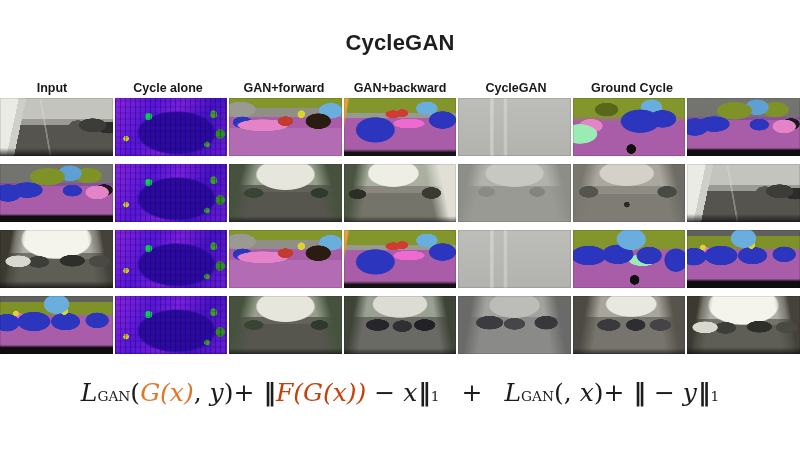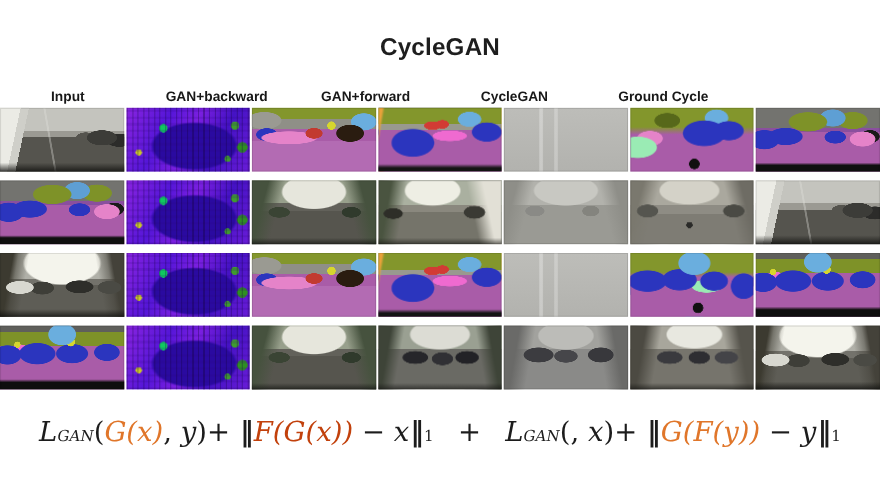--- a/index.html
+++ b/index.html
@@ -5,21 +5,21 @@
   html,body{margin:0;padding:0;}
   body{
     width:800px;height:450px;background:#ffffff;overflow:hidden;
     font-family:"Liberation Sans",sans-serif;position:relative;
   }
   .title{
     margin:30px 0 0 0;text-align:center;
     font-size:22px;font-weight:bold;color:#1e1e1e;letter-spacing:0.2px;
   }
   .headers{
-    display:grid;grid-template-columns:repeat(6,1fr);column-gap:12px;
+    display:grid;grid-template-columns:repeat(7,1fr);column-gap:12px;
     width:800px;margin-top:25px;
   }
   .col-header{
     text-align:center;font-size:12.5px;font-weight:bold;color:#181818;
   }
   .grid{
     display:grid;grid-template-columns:repeat(7,1fr);
     column-gap:2px;row-gap:8px;width:800px;margin-top:3px;
   }
   .tile{height:58px;box-shadow:inset 0 0 0 1px rgba(0,0,0,.10);}
@@ -179,33 +179,34 @@
     font-family:"DejaVu Serif","Liberation Serif",serif;
     font-size:25px;color:#1c1c1c;
   }
   .fseg{white-space:pre;}
   .lvar,.var{font-style:italic;}
   .orange{font-style:italic;text-align:right;}
   .blue{font-style:italic;}
   .up{font-style:normal;}
   .op{font-style:normal;}
   .plus{font-style:normal;padding:0 22px;}
-  .sub{font-style:italic;font-size:0.55em;vertical-align:-0.45em;}
+  .sub{font-size:0.55em;vertical-align:-0.45em;}
   .nsub{font-style:normal;font-size:0.55em;vertical-align:-0.6em;}
   .bars{font-style:normal;padding:0 1px;font-weight:bold;letter-spacing:-1px;}
 </style>
 </head>
 <body>
 
 <div class="page">
   <h1 class="title">CycleGAN</h1>
   <div class="headers">
       <div class="col-header">Input</div>
+      <div class="col-header">Cycle alone</div>
+      <div class="col-header">GAN+forward</div>
       <div class="col-header">GAN+backward</div>
-      <div class="col-header">GAN+forward</div>
       <div class="col-header">CycleGAN</div>
       <div class="col-header">Ground Cycle</div>
     </div>
   <div class="grid">
       <div class="tile t-photo-street-a"></div>
       <div class="tile t-noise-purple"></div>
       <div class="tile t-seg-gan"></div>
       <div class="tile t-seg-ganf"></div>
       <div class="tile t-gray-blank"></div>
       <div class="tile t-seg-a-cyc"></div>
@@ -247,19 +248,18 @@
       <span class="fseg bars">‖</span>
       <span class="fseg nsub">1</span>
       <span class="fseg plus">+</span>
       <span class="fseg lvar">L</span>
       <span class="fseg sub">GAN</span>
       <span class="fseg up">(</span>
       <span class="fseg up">, </span>
       <span class="fseg var">x</span>
       <span class="fseg up">)+ </span>
       <span class="fseg bars">‖</span>
-      <span class="fseg orange" style="color: rgb(224, 118, 42);">G(F(y))</span>
       <span class="fseg op"> − </span>
       <span class="fseg var">y</span>
       <span class="fseg bars">‖</span>
       <span class="fseg nsub">1</span>
     </div>
 </div>
 
 </body></html>

